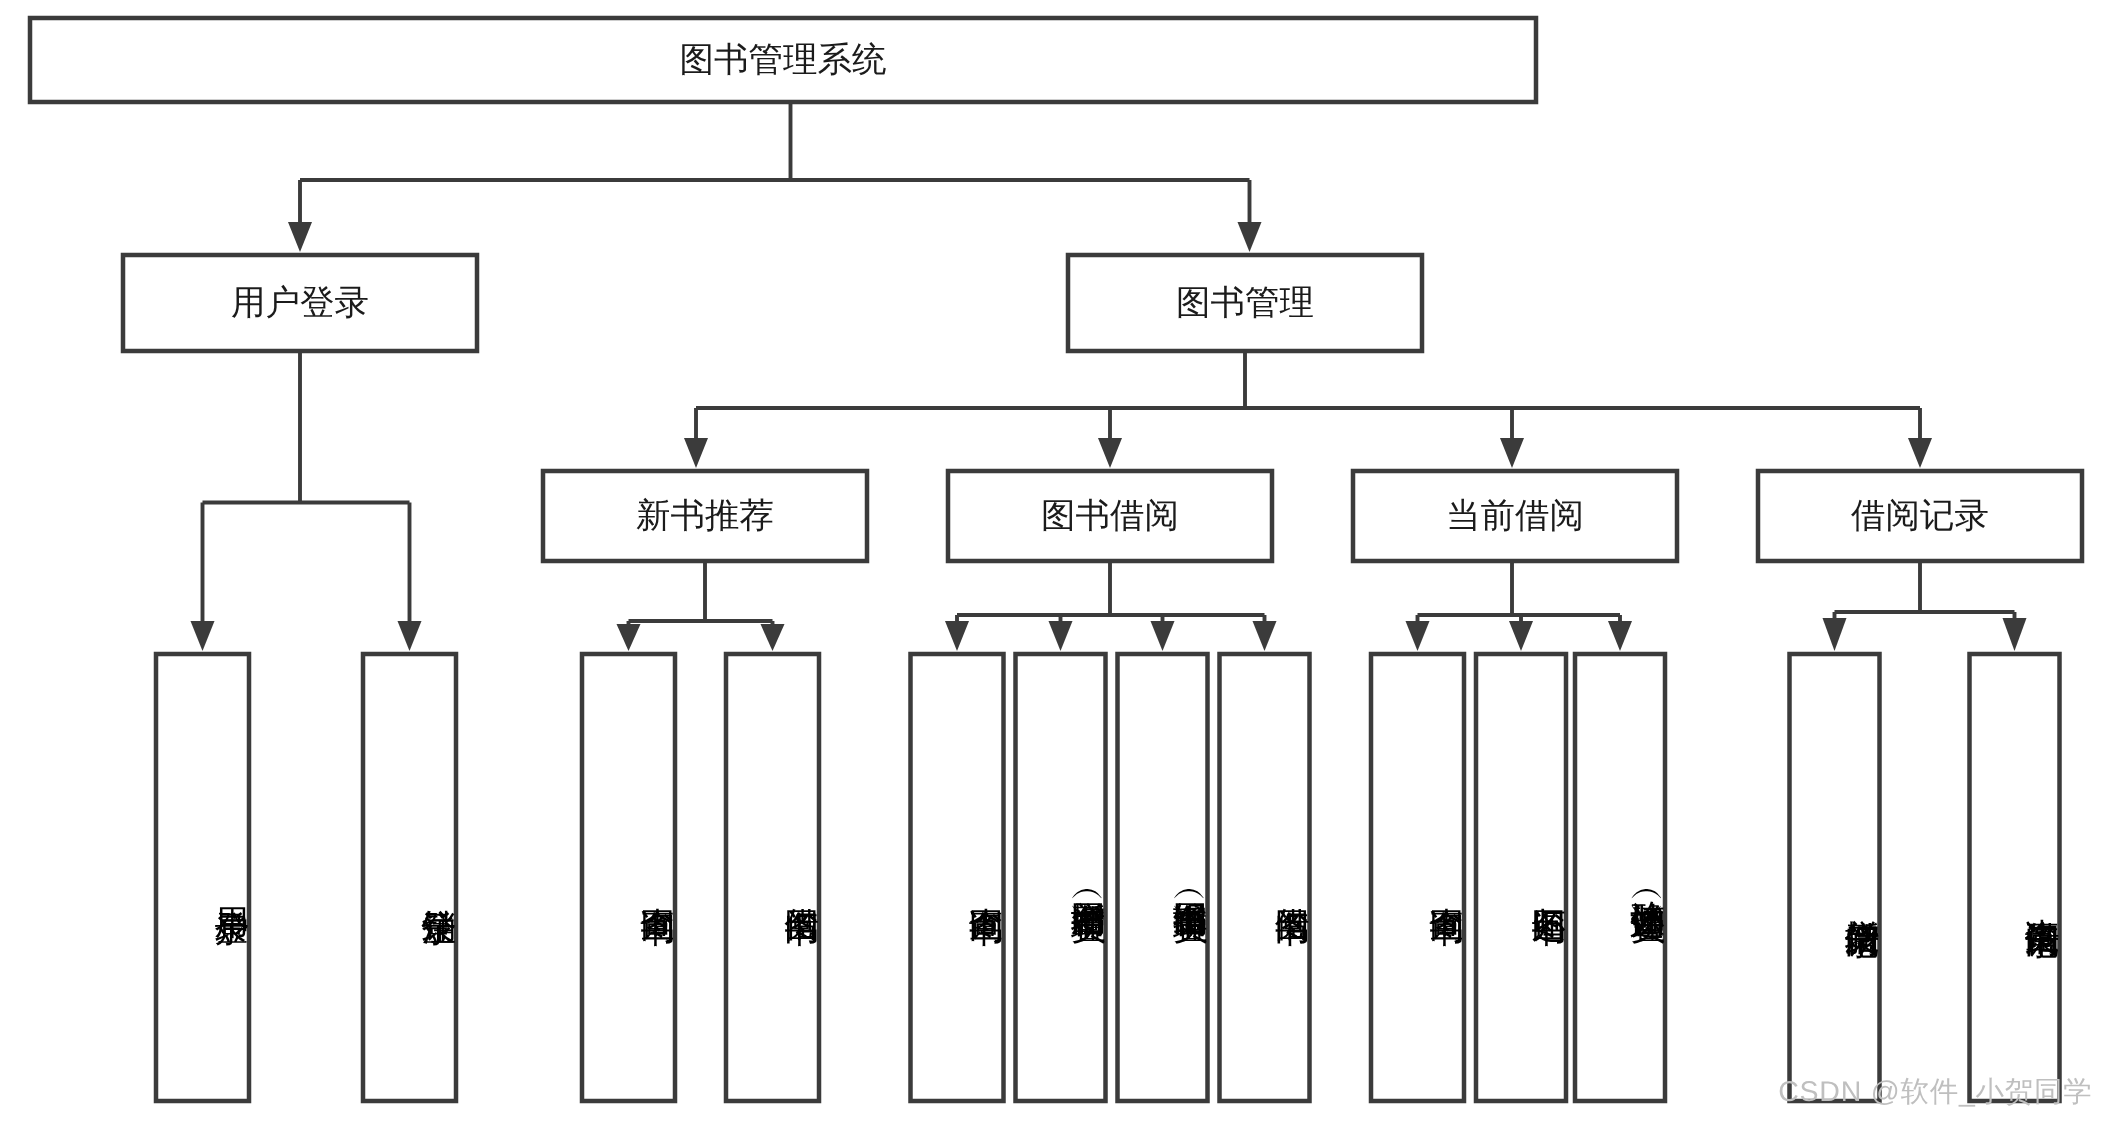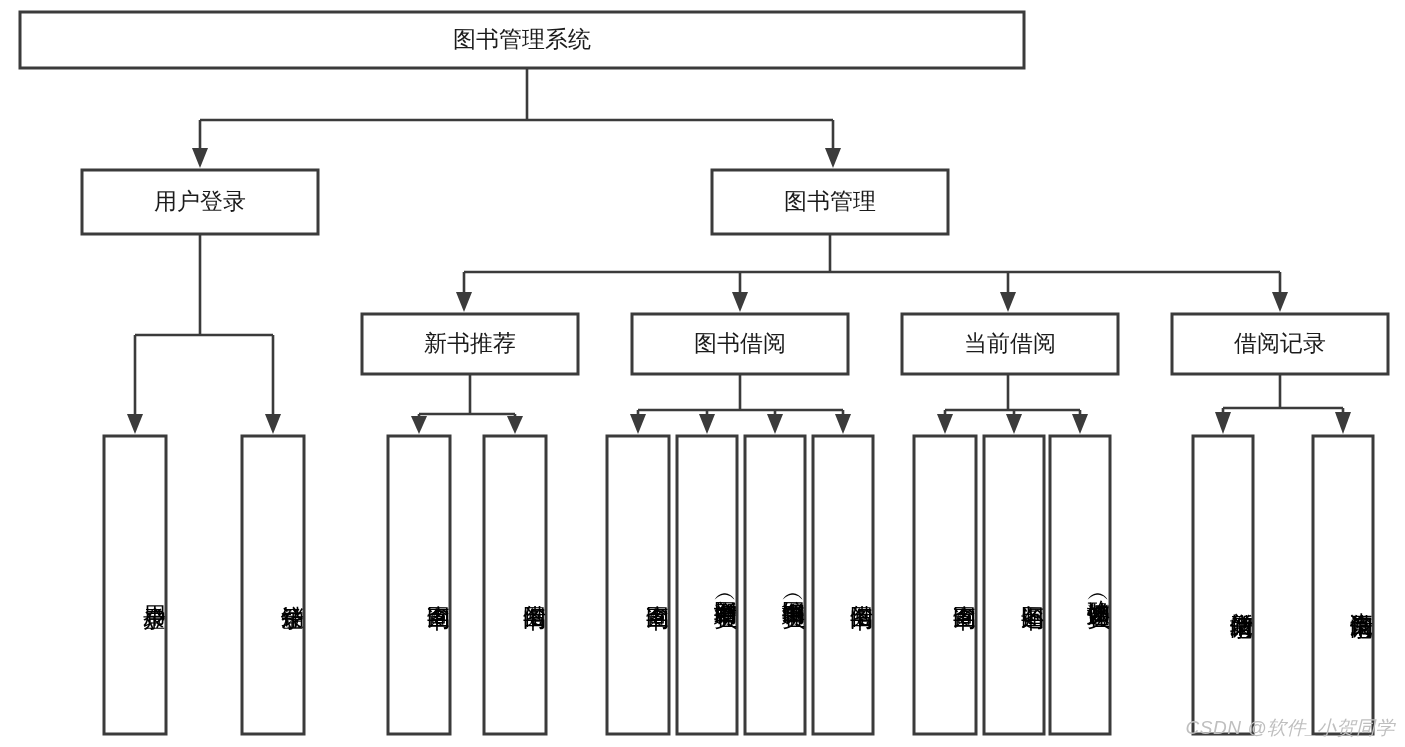--- a/index.html
+++ b/index.html
@@ -65,21 +65,20 @@
   }
   #watermark {
     position: absolute;
     right: 10px;
     bottom: 6px;
     font-family: "Liberation Sans", "DejaVu Sans", sans-serif;
     font-size: 19px;
     color: #bfbfbf;
     letter-spacing: 0.5px;
     user-select: none;
-    font-style: italic;
   }
 </style>
 </head>
 <body>
 
 <svg id="canvas" viewBox="0 0 1405 747" xmlns="http://www.w3.org/2000/svg">
 
   <g id="connectors">
 
     <path class="conn" d="M 527 68 L 527 120"></path>

